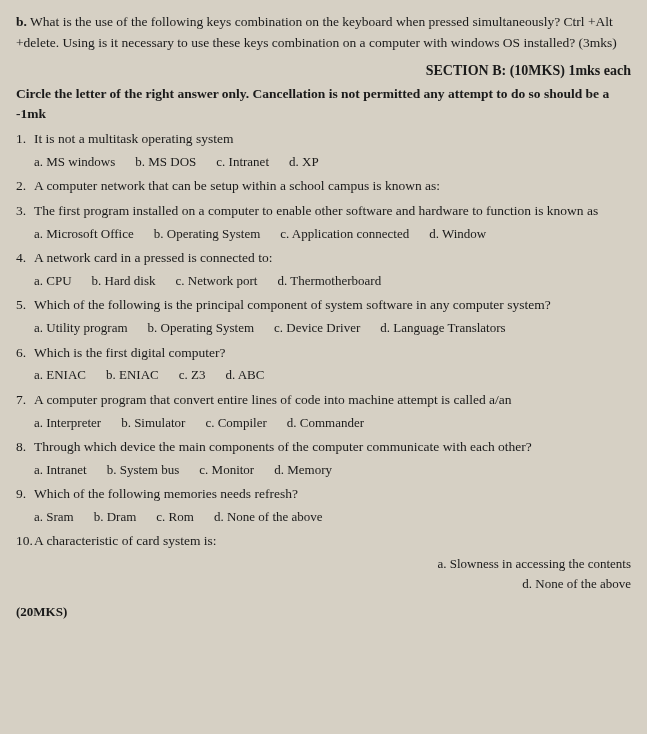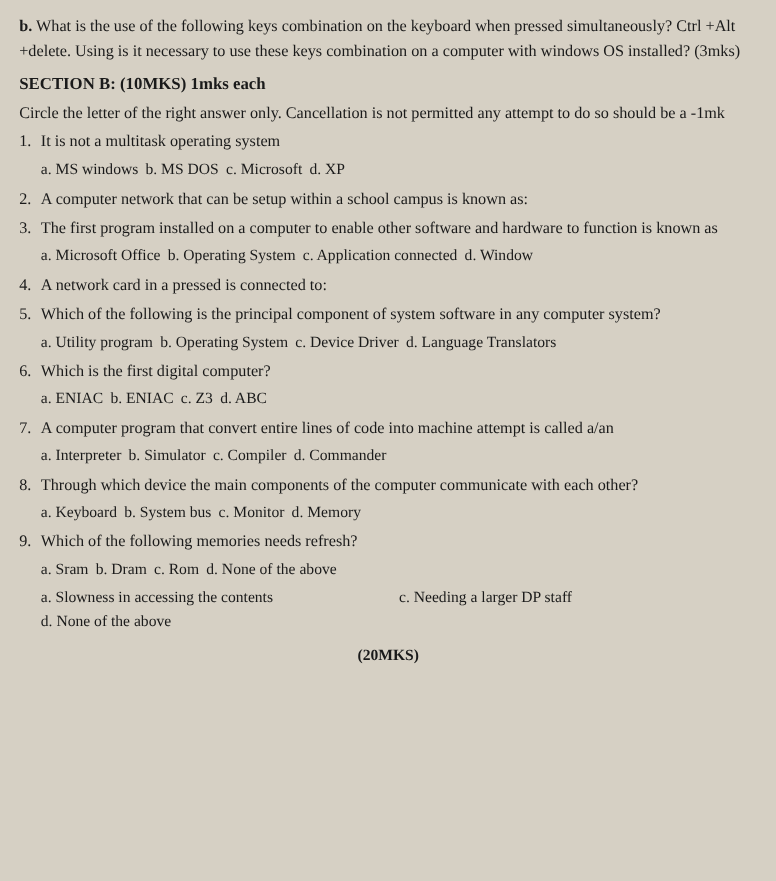--- a/index.html
+++ b/index.html
@@ -14,54 +14,56 @@
       line-height: 1.55;
     }
     .question-block {
       margin-bottom: 4px;
     }
     .section-header {
       font-weight: bold;
       font-size: 14px;
       margin-top: 6px;
       margin-bottom: 2px;
+      text-align: right;
     }
     .circle-instruction {
-      font-weight: normal;
+      font-weight: bold;
       font-size: 13.5px;
       margin-bottom: 4px;
     }
     .q-row {
       display: flex;
       align-items: flex-start;
       margin-bottom: 2px;
     }
     .q-num {
       min-width: 18px;
       font-size: 13.5px;
     }
     .q-text {
       flex: 1;
     }
     .options-row {
       display: flex;
       flex-wrap: wrap;
       margin-left: 18px;
       margin-bottom: 4px;
-      gap: 0 6px;
+      gap: 0 20px;
     }
     .option {
       white-space: nowrap;
       font-size: 13px;
     }
     .options-row-2col {
       display: grid;
-      grid-template-columns: 1fr 1fr;
+      grid-template-columns: 1fr;
       margin-left: 18px;
       margin-bottom: 4px;
+      text-align: right;
     }
     .intro-block {
       margin-bottom: 4px;
     }
     .bold { font-weight: bold; }
     p.intro { margin-bottom: 4px; font-size: 13.5px; }
   </style>
 </head>
 <body>
 
@@ -79,21 +81,21 @@
 <div>
 
   <div class="question-block">
     <div class="q-row">
       <span class="q-num">1.</span>
       <span class="q-text">It is not a multitask operating system</span>
     </div>
     <div class="options-row">
       <span class="option">a. MS windows</span>
       <span class="option">b. MS DOS</span>
-      <span class="option">c. Microsoft</span>
+      <span class="option">c. Intranet</span>
       <span class="option">d. XP</span>
     </div>
   </div>
 
   <div class="question-block">
     <div class="q-row">
       <span class="q-num">2.</span>
       <span class="q-text">A computer network that can be setup within a school campus is known as:</span>
     </div>
   </div>
@@ -109,20 +111,26 @@
       <span class="option">c. Application connected</span>
       <span class="option">d. Window</span>
     </div>
   </div>
 
   <div class="question-block">
     <div class="q-row">
       <span class="q-num">4.</span>
       <span class="q-text">A network card in a pressed is connected to:</span>
     </div>
+    <div class="options-row">
+      <span class="option">a. CPU</span>
+      <span class="option">b. Hard disk</span>
+      <span class="option">c. Network port</span>
+      <span class="option">d. Thermotherboard</span>
+    </div>
   </div>
 
   <div class="question-block">
     <div class="q-row">
       <span class="q-num">5.</span>
       <span class="q-text">Which of the following is the principal component of system software in any computer system?</span>
     </div>
     <div class="options-row">
       <span class="option">a. Utility program</span>
       <span class="option">b. Operating System</span>
@@ -156,43 +164,46 @@
       <span class="option">d. Commander</span>
     </div>
   </div>
 
   <div class="question-block">
     <div class="q-row">
       <span class="q-num">8.</span>
       <span class="q-text">Through which device the main components of the computer communicate with each other?</span>
     </div>
     <div class="options-row">
-      <span class="option">a. Keyboard</span>
+      <span class="option">a. Intranet</span>
       <span class="option">b. System bus</span>
       <span class="option">c. Monitor</span>
       <span class="option">d. Memory</span>
     </div>
   </div>
 
   <div class="question-block">
     <div class="q-row">
       <span class="q-num">9.</span>
       <span class="q-text">Which of the following memories needs refresh?</span>
     </div>
     <div class="options-row">
       <span class="option">a. Sram</span>
       <span class="option">b. Dram</span>
       <span class="option">c. Rom</span>
       <span class="option">d. None of the above</span>
     </div>
   </div>
 
   <div class="question-block">
+    <div class="q-row">
+      <span class="q-num">10.</span>
+      <span class="q-text">A characteristic of card system is:</span>
+    </div>
     <div class="options-row-2col">
       <span class="option">a. Slowness in accessing the contents</span>
-      <span class="option">c. Needing a larger DP staff</span>
       <span class="option">d. None of the above</span>
     </div>
   </div>
 
 </div>
 
-<p style="text-align:center; font-weight:bold; margin-top:8px; font-size:13px;">(20MKS)</p>
+<p style="text-align:left; font-weight:bold; margin-top:8px; font-size:13px;">(20MKS)</p>
 
 </body></html>

